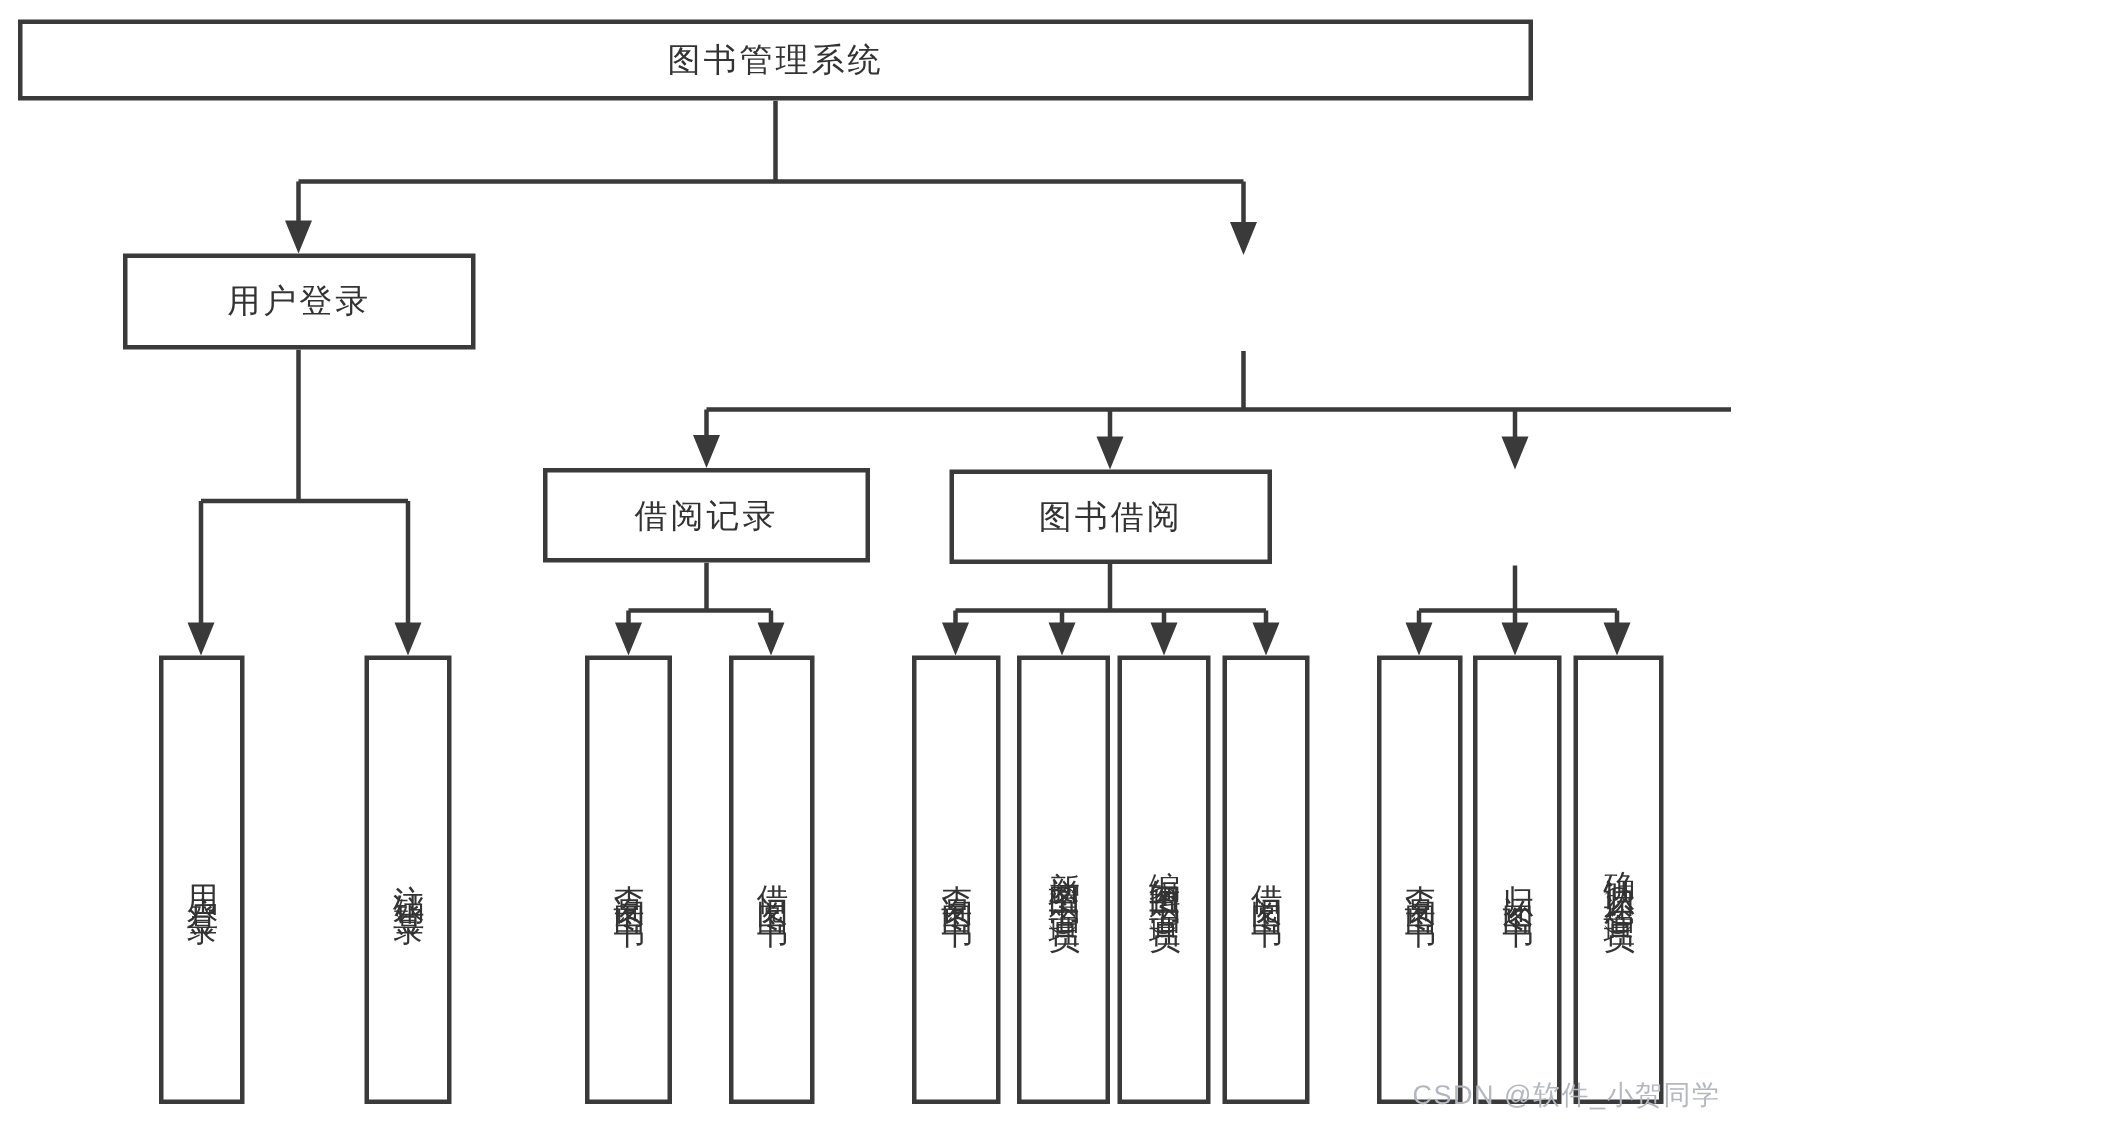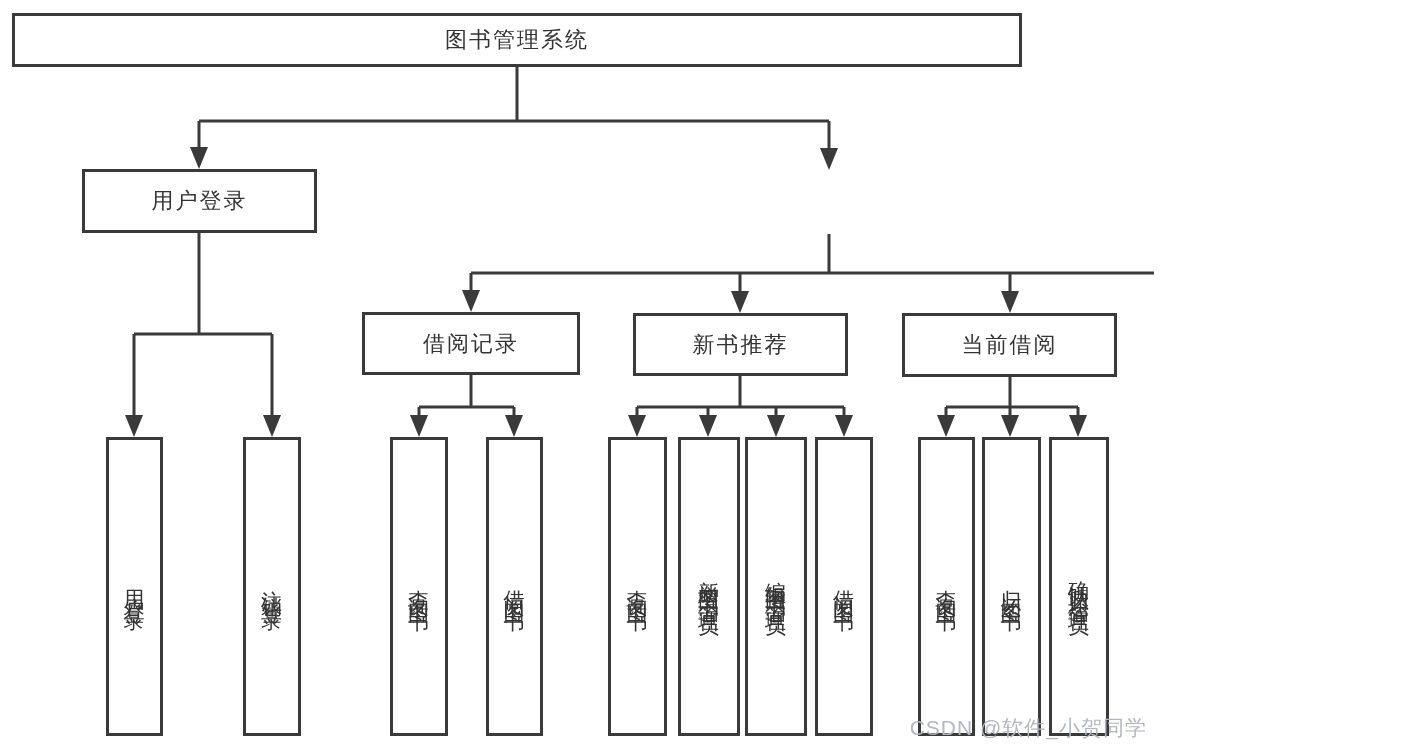--- a/index.html
+++ b/index.html
@@ -54,21 +54,21 @@
     letter-spacing: 7px;
     line-height: 1;
     white-space: nowrap;
   }
   .vnode.long .vlabel { letter-spacing: 5px; }
   .watermark {
     position: absolute;
     right: 7px;
     bottom: 5px;
     color: #b4b7bf;
-    font-size: 21px;
+    font-size: 18px;
     letter-spacing: 1px;
     z-index: 10;
     white-space: nowrap;
   }
 </style>
 </head>
 <body>
 
 <div class="canvas">
 
@@ -101,24 +101,21 @@
   </div>
 
   <div class="hnode" style="left:82px;top:169px;width:235px;height:64px">
     <span class="hlabel">用户登录</span>
   </div>
 
   <div class="hnode" style="left:362px;top:312px;width:218px;height:63px">
     <span class="hlabel">借阅记录</span>
   </div>
   <div class="hnode" style="left:633px;top:313px;width:215px;height:63px">
-    <span class="hlabel">新书推荐</span>
-  </div>
-  <div class="hnode" style="left:902px;top:313px;width:215px;height:64px">
-    <span class="hlabel">当前借阅</span>
+    <span class="hlabel">图书借阅</span>
   </div>
 
   <div class="vnode" style="left:106px;width:57px">
     <span class="vlabel">用户登录</span>
   </div>
   <div class="vnode" style="left:243px;width:58px">
     <span class="vlabel">注销登录</span>
   </div>
 
   <div class="vnode" style="left:390px;width:58px">

